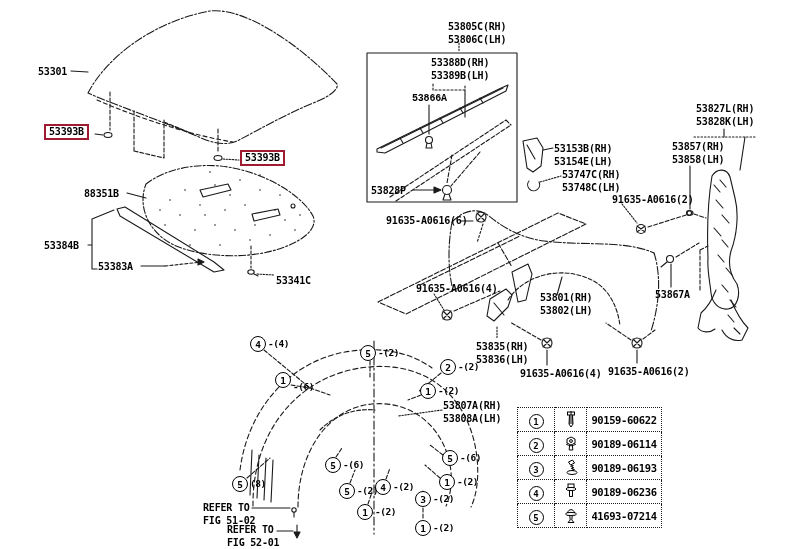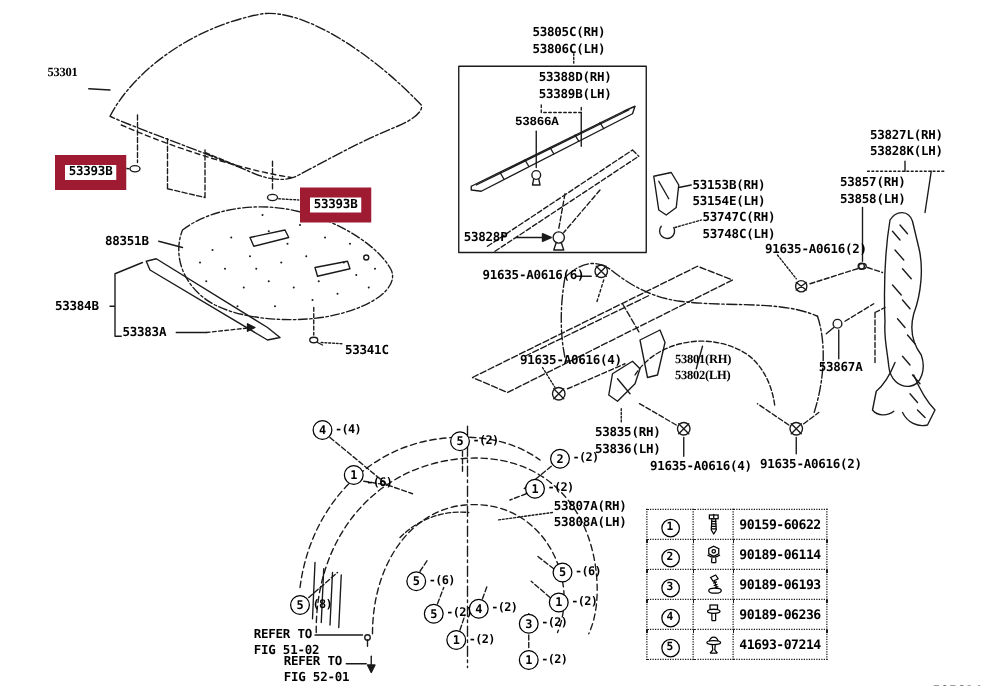--- a/index.html
+++ b/index.html
@@ -1,21 +1,21 @@
 <!DOCTYPE html>
 <html><head>
 <meta charset="utf-8">
 <style>
   html,body{margin:0;padding:0;background:#fff;}
   .stage{position:relative;width:796px;height:549px;background:#fff;overflow:hidden;
          font-family:"DejaVu Sans Mono",monospace;color:#000;}
   svg.art{position:absolute;left:0;top:0;}
   .label{position:absolute;font-size:10px;font-weight:bold;line-height:13px;
          letter-spacing:-0.2px;white-space:pre;color:#000;}
-  .label.highlight{border:8px solid #f97316;padding:0px 3px;background:#fff;line-height:12px;}
+  .label.highlight{border:2px solid #f97316;padding:0px 3px;background:#fff;line-height:12px;}
   .callout{position:absolute;display:flex;align-items:flex-start;font-weight:bold;}
   .callout .circ{width:14px;height:14px;border:1.4px solid #000;border-radius:50%;
                  display:flex;align-items:center;justify-content:center;
                  font-size:9.5px;background:#fff;flex:none;}
   .callout .cnt{margin-left:2px;margin-top:2px;font-size:9.5px;letter-spacing:-0.5px;}
   table.fastener-table{position:absolute;left:517px;top:407px;border-collapse:collapse;background:#fff;}
   .fastener-table td{border:1.5px dotted #1a1a1a;height:23px;padding:0;text-align:center;
                      vertical-align:middle;font-weight:bold;}
   .fastener-table td.ref{width:36px;}
   .fastener-table td.icn{width:31px;}
@@ -198,45 +198,45 @@
       <path d="M252,508 H290"></path>
         <circle cx="294" cy="510" r="2.2"></circle>
         <path d="M294,512 v5"></path>
       <path d="M277,531 H293"></path>
         <path d="M297,525 V534"></path>
       <polygon points="294,532 297,538 300,532" fill="#1a1a1a"></polygon>
     </g>
   </svg>
 
   <div id="labels-layer">
-      <div class="label" style="left: 38px; top: 52px; font-family: Liberation Serif, serif;">53301</div>
+      <div class="label" style="left: 38px; top: 65px;">53301</div>
       <div class="label highlight" style="left: 44px; top: 124px; border-color: rgb(158, 27, 50);">53393B</div>
       <div class="label highlight" style="left: 240px; top: 150px; border-color: rgb(158, 27, 50);">53393B</div>
       <div class="label" style="left: 84px; top: 187px;">88351B</div>
       <div class="label" style="left: 44px; top: 239px;">53384B</div>
       <div class="label" style="left: 98px; top: 260px;">53383A</div>
       <div class="label" style="left: 276px; top: 274px;">53341C</div>
-      <div class="label" style="left: 426px; top: 20px;">53805C(RH)
+      <div class="label" style="left: 448px; top: 20px;">53805C(RH)
 53806C(LH)</div>
       <div class="label" style="left: 431px; top: 56px;">53388D(RH)
 53389B(LH)</div>
       <div class="label" style="left: 412px; top: 92px; font-family: Liberation Mono, monospace;">53866A</div>
       <div class="label" style="left: 371px; top: 184px;">53828P</div>
       <div class="label" style="left: 554px; top: 142px;">53153B(RH)
 53154E(LH)</div>
       <div class="label" style="left: 562px; top: 168px;">53747C(RH)
 53748C(LH)</div>
       <div class="label" style="left: 612px; top: 193px;">91635-A0616(2)</div>
       <div class="label" style="left: 696px; top: 102px;">53827L(RH)
 53828K(LH)</div>
       <div class="label" style="left: 672px; top: 140px;">53857(RH)
 53858(LH)</div>
       <div class="label" style="left: 386px; top: 214px;">91635-A0616(6)</div>
       <div class="label" style="left: 416px; top: 282px;">91635-A0616(4)</div>
-      <div class="label" style="left: 540px; top: 281px; font-family: Liberation Serif, serif;">53801(RH)
+      <div class="label" style="left: 540px; top: 291px;">53801(RH)
 53802(LH)</div>
       <div class="label" style="left: 655px; top: 288px;">53867A</div>
       <div class="label" style="left: 476px; top: 340px;">53835(RH)
 53836(LH)</div>
       <div class="label" style="left: 520px; top: 367px;">91635-A0616(4)</div>
       <div class="label" style="left: 608px; top: 365px;">91635-A0616(2)</div>
       <div class="label" style="left: 443px; top: 399px;">53807A(RH)
 53808A(LH)</div>
       <div class="label" style="left: 203px; top: 501px;">REFER TO
 FIG 51-02</div>

